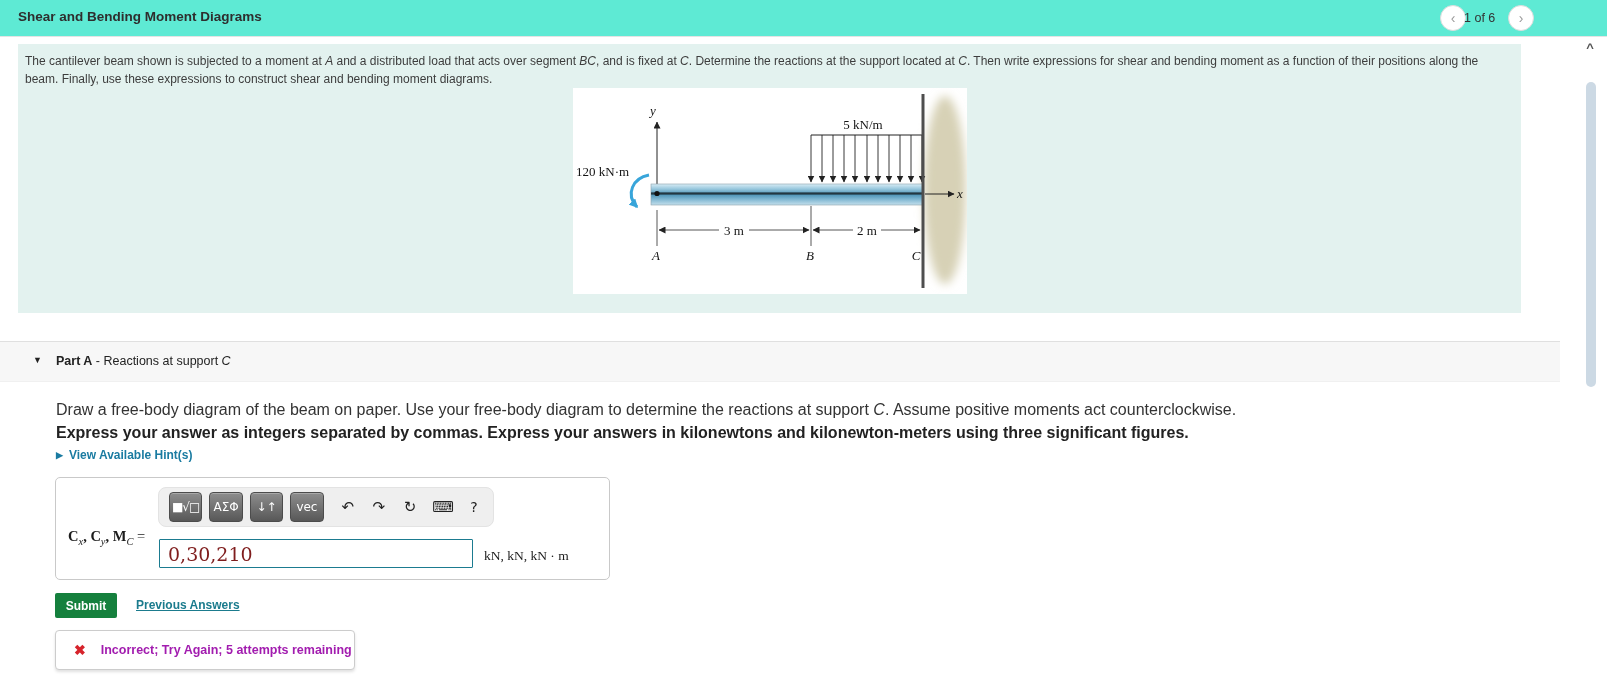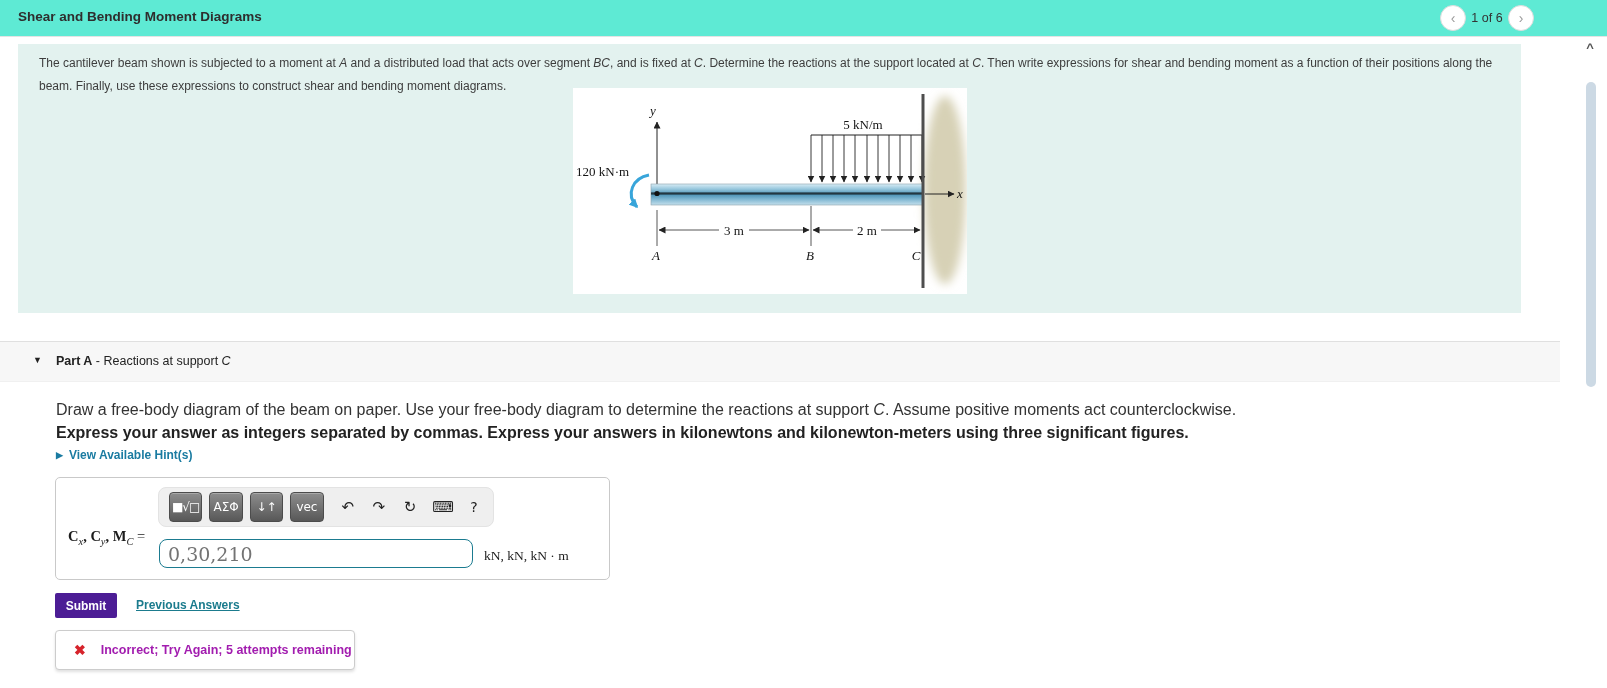--- a/index.html
+++ b/index.html
@@ -8,29 +8,29 @@
   em{font-style:italic}
   sub{font-size:0.72em}
 
   
   #hdr{position:absolute;top:0;left:0;width:1607px;height:36px;background:#5eead4;border-bottom:1px solid #e4e4e4}
   #pageTitle{position:absolute;left:18px;top:9px;font-size:13.5px;font-weight:bold;color:#2e2e2e}
   .pager-btn{position:absolute;top:5px;width:26px;height:26px;border-radius:50%;border:1px solid #dcdcdc;
              background:#fff;color:#9a9a9a;font-size:14px;line-height:23px;text-align:center;padding:0;cursor:pointer}
   #prevBtn{left:1440px}
   #nextBtn{left:1508px}
-  #pageLabel{position:absolute;left:1464px;top:11px;width:46px;text-align:center;font-size:12.5px;color:#333}
+  #pageLabel{position:absolute;left:1464px;top:11px;width:46px;font-size:12.5px;color:#333}
 
   
   #scrollUp{position:absolute;left:1581px;top:40px;width:18px;text-align:center;font-size:13px;font-weight:bold;color:#555;cursor:pointer}
   #scrollThumb{position:absolute;left:1586px;top:82px;width:10px;height:305px;background:#ccd9e4;border-radius:5px;cursor:pointer}
 
   
   #problem{position:absolute;left:18px;top:44px;width:1503px;height:269px;background:#e3f2ef}
-  #problem p{margin:8px 21px;font-size:12px;line-height:23px;color:#3d3d3d;max-width:1479px}
+  #problem p{margin:8px 7px;font-size:12px;line-height:18px;color:#3d3d3d;max-width:1479px}
 
   
   #diagram{position:absolute;left:573px;top:88px;width:394px;height:206px;background:#fff}
   #diagram svg{display:block}
   #diagram text{font-family:"Liberation Serif","DejaVu Serif",serif;font-size:13px;fill:#141414}
   #diagram .it{font-style:italic}
 
   
   #partA{position:absolute;left:0;top:341px;width:1560px;height:39px;background:#f7f7f7;
          border-top:1px solid #e0e0e0;border-bottom:1px solid #f0f0f0}
@@ -49,25 +49,25 @@
   #panel{position:absolute;left:55px;top:477px;width:553px;height:101px;background:#fff;
          border:1px solid #c9c9c9;border-radius:5px}
   #toolbar{position:absolute;left:102px;top:9px;width:336px;height:40px;background:#efefef;border:1px solid #e3e3e3;
            border-radius:8px;display:flex;align-items:center;gap:7px;padding:0 10px;box-sizing:border-box}
   .tb-btn{width:40px;height:30px;border-radius:4px;border:1px solid #4c4c4c;background:linear-gradient(#8d8d8d,#585858);
           color:#fff;font-size:12px;text-align:center;line-height:28px;padding:0;cursor:pointer;
           font-family:"DejaVu Sans",sans-serif;box-shadow:inset 0 1px 0 rgba(255,255,255,.25)}
   .tb-ico{background:none;border:none;font-size:15px;color:#222;width:22px;cursor:pointer;padding:0;
           font-family:"DejaVu Sans",sans-serif}
   #ansLabel{position:absolute;left:12px;top:50px;font-family:"Liberation Serif",serif;font-size:14.5px;color:#1c1c1c}
-  #ansInput{position:absolute;left:103px;top:61px;width:296px;height:27px;border:1.5px solid #1b7b90;border-radius:8px;
-            font-family:"DejaVu Serif",serif;font-size:19px;color:#737373;padding:0 8px;background:#fff}
+  #ansInput{position:absolute;left:103px;top:61px;width:296px;height:27px;border:1.5px solid #1b7b90;border-radius:1px;
+            font-family:"DejaVu Serif",serif;font-size:19px;color:#7f1d1d;padding:0 8px;background:#fff}
   #units{position:absolute;left:428px;top:70px;font-family:"Liberation Serif",serif;font-size:13.5px;color:#1c1c1c}
 
-  #submitBtn{position:absolute;left:55px;top:593px;width:62px;height:25px;background:#4c1d95;color:#fff;border:none;
+  #submitBtn{position:absolute;left:55px;top:593px;width:62px;height:25px;background:#15803d;color:#fff;border:none;
              border-radius:2px;font-size:12px;font-weight:bold;cursor:pointer}
   #prevAns{position:absolute;left:136px;top:598px;font-size:12px;font-weight:bold;color:#1b7b8d;
            text-decoration:underline;background:none;border:none;padding:0;cursor:pointer}
 
   #feedback{position:absolute;left:55px;top:630px;width:298px;height:38px;background:#fff;border:1px solid #ccc;
             border-radius:4px;box-shadow:0 2px 3px rgba(0,0,0,.12);display:flex;align-items:center}
   #feedback .x{color:#d6232b;font-weight:bold;font-size:14px;margin:0 15px 0 18px}
   #feedback .msg{font-size:12.5px;font-weight:bold;color:#a21caf}
 </style>
 </head>

